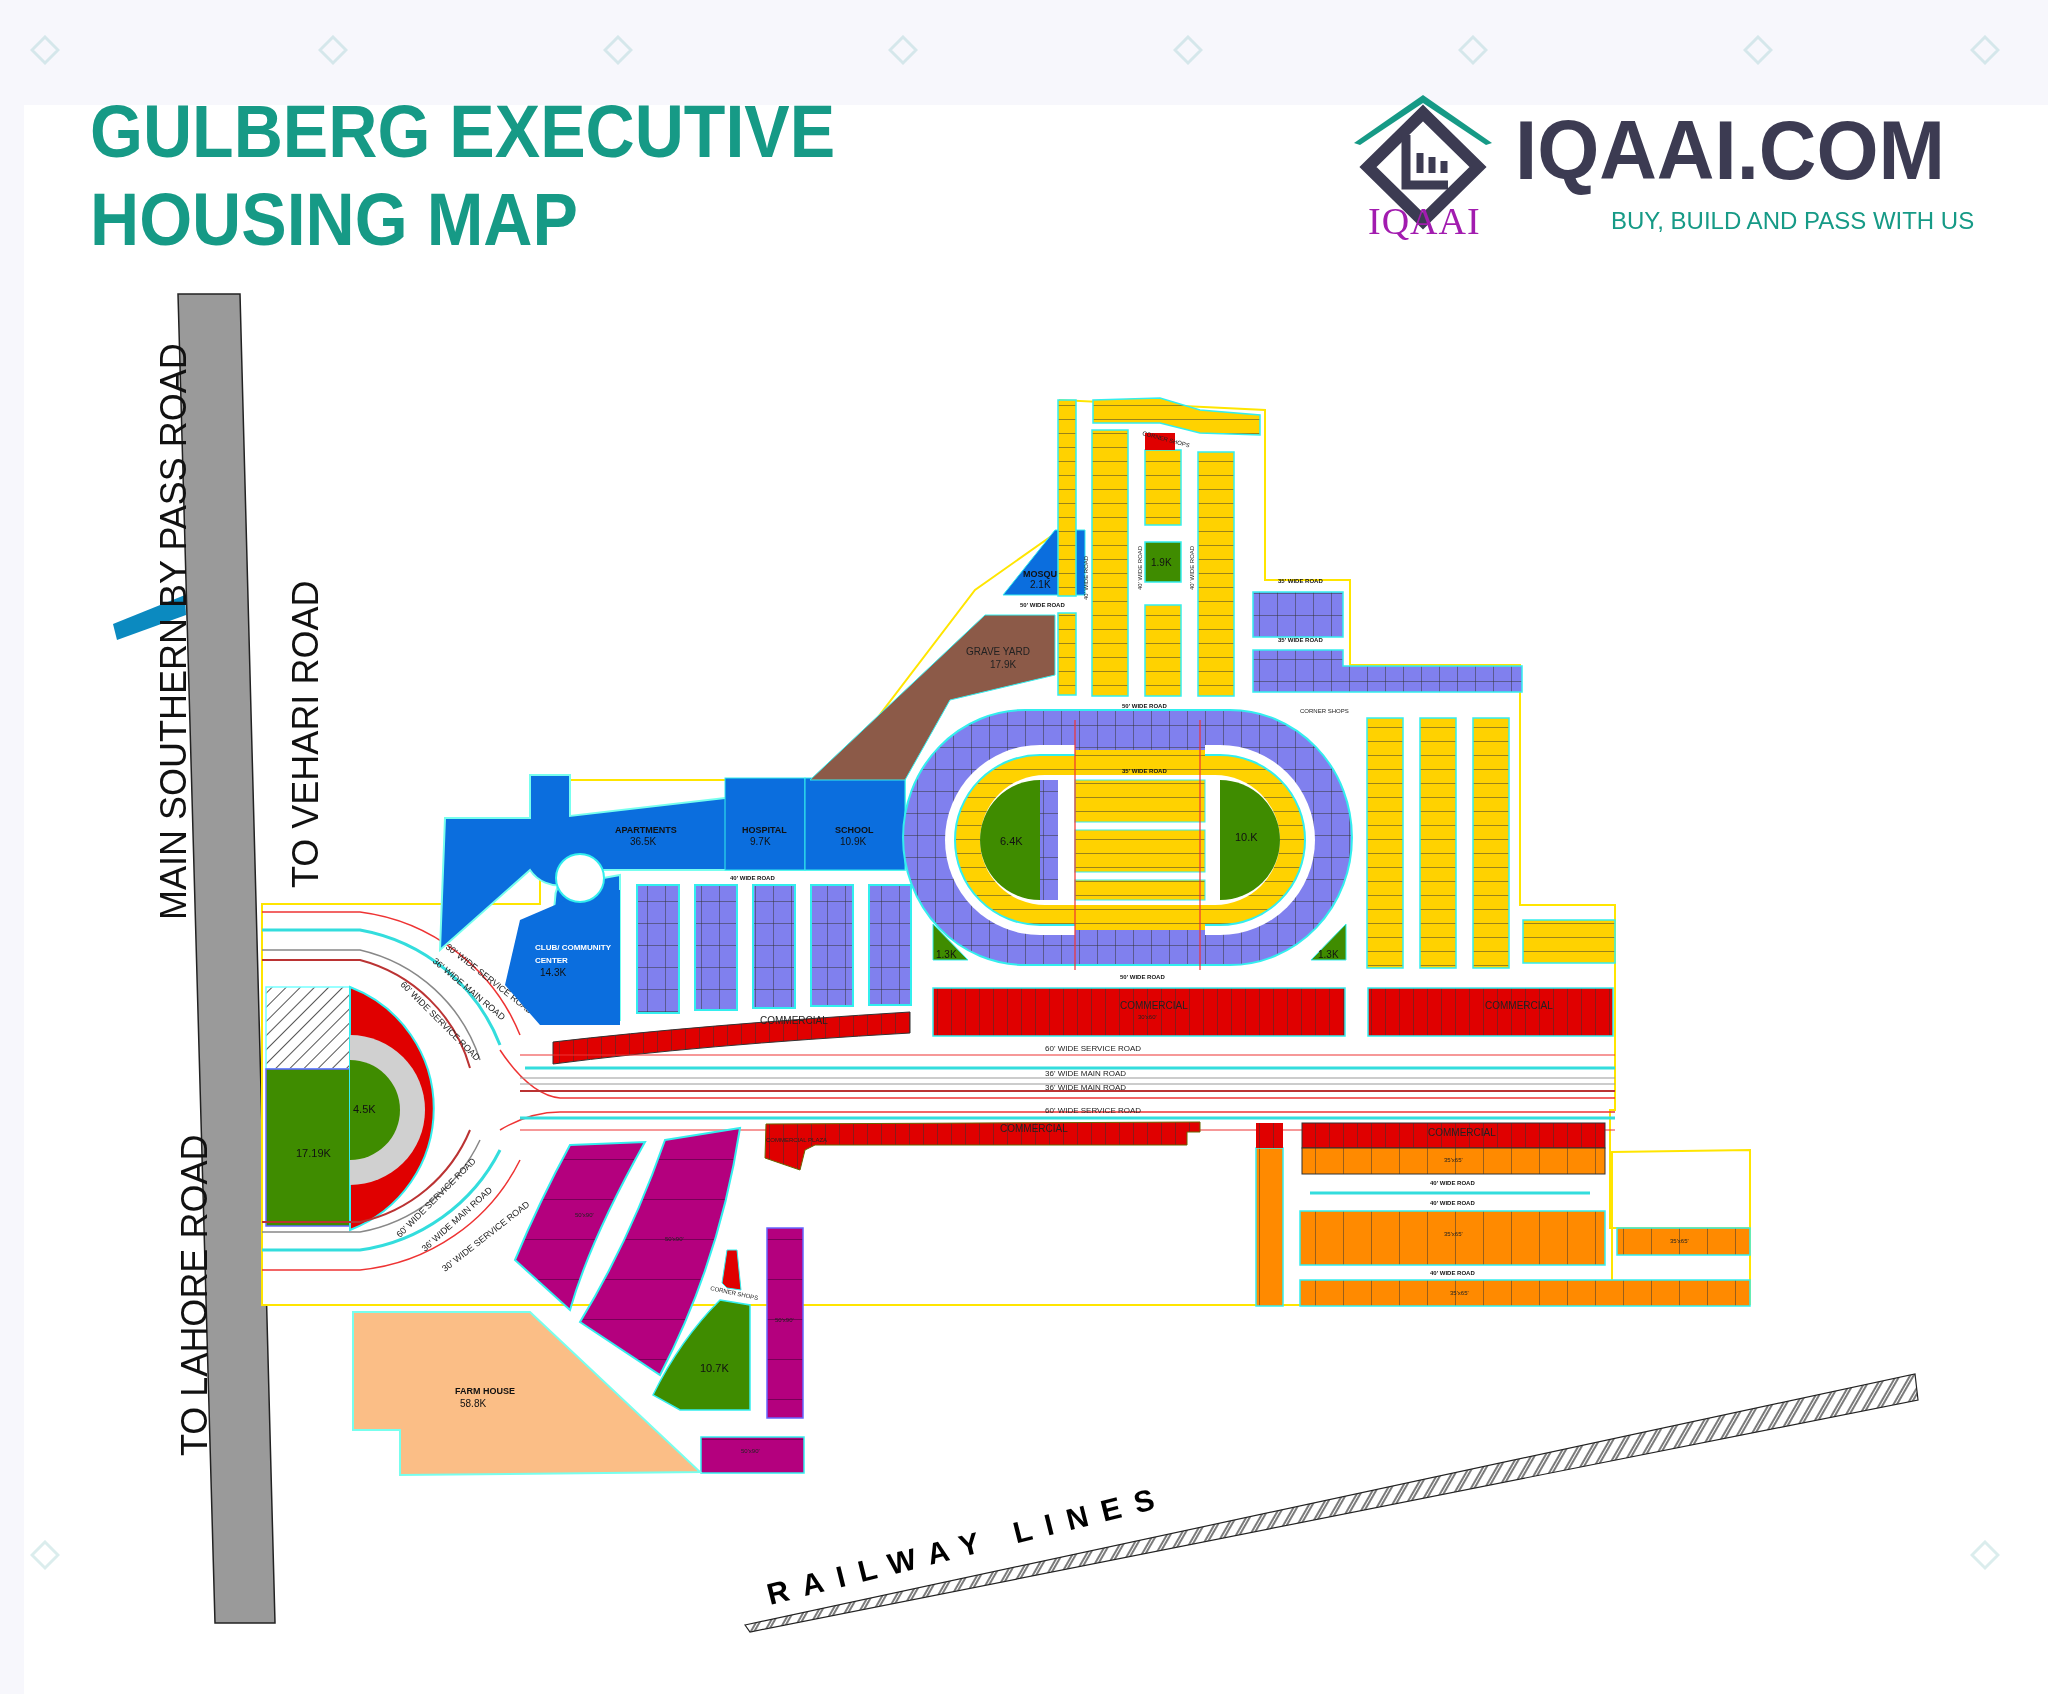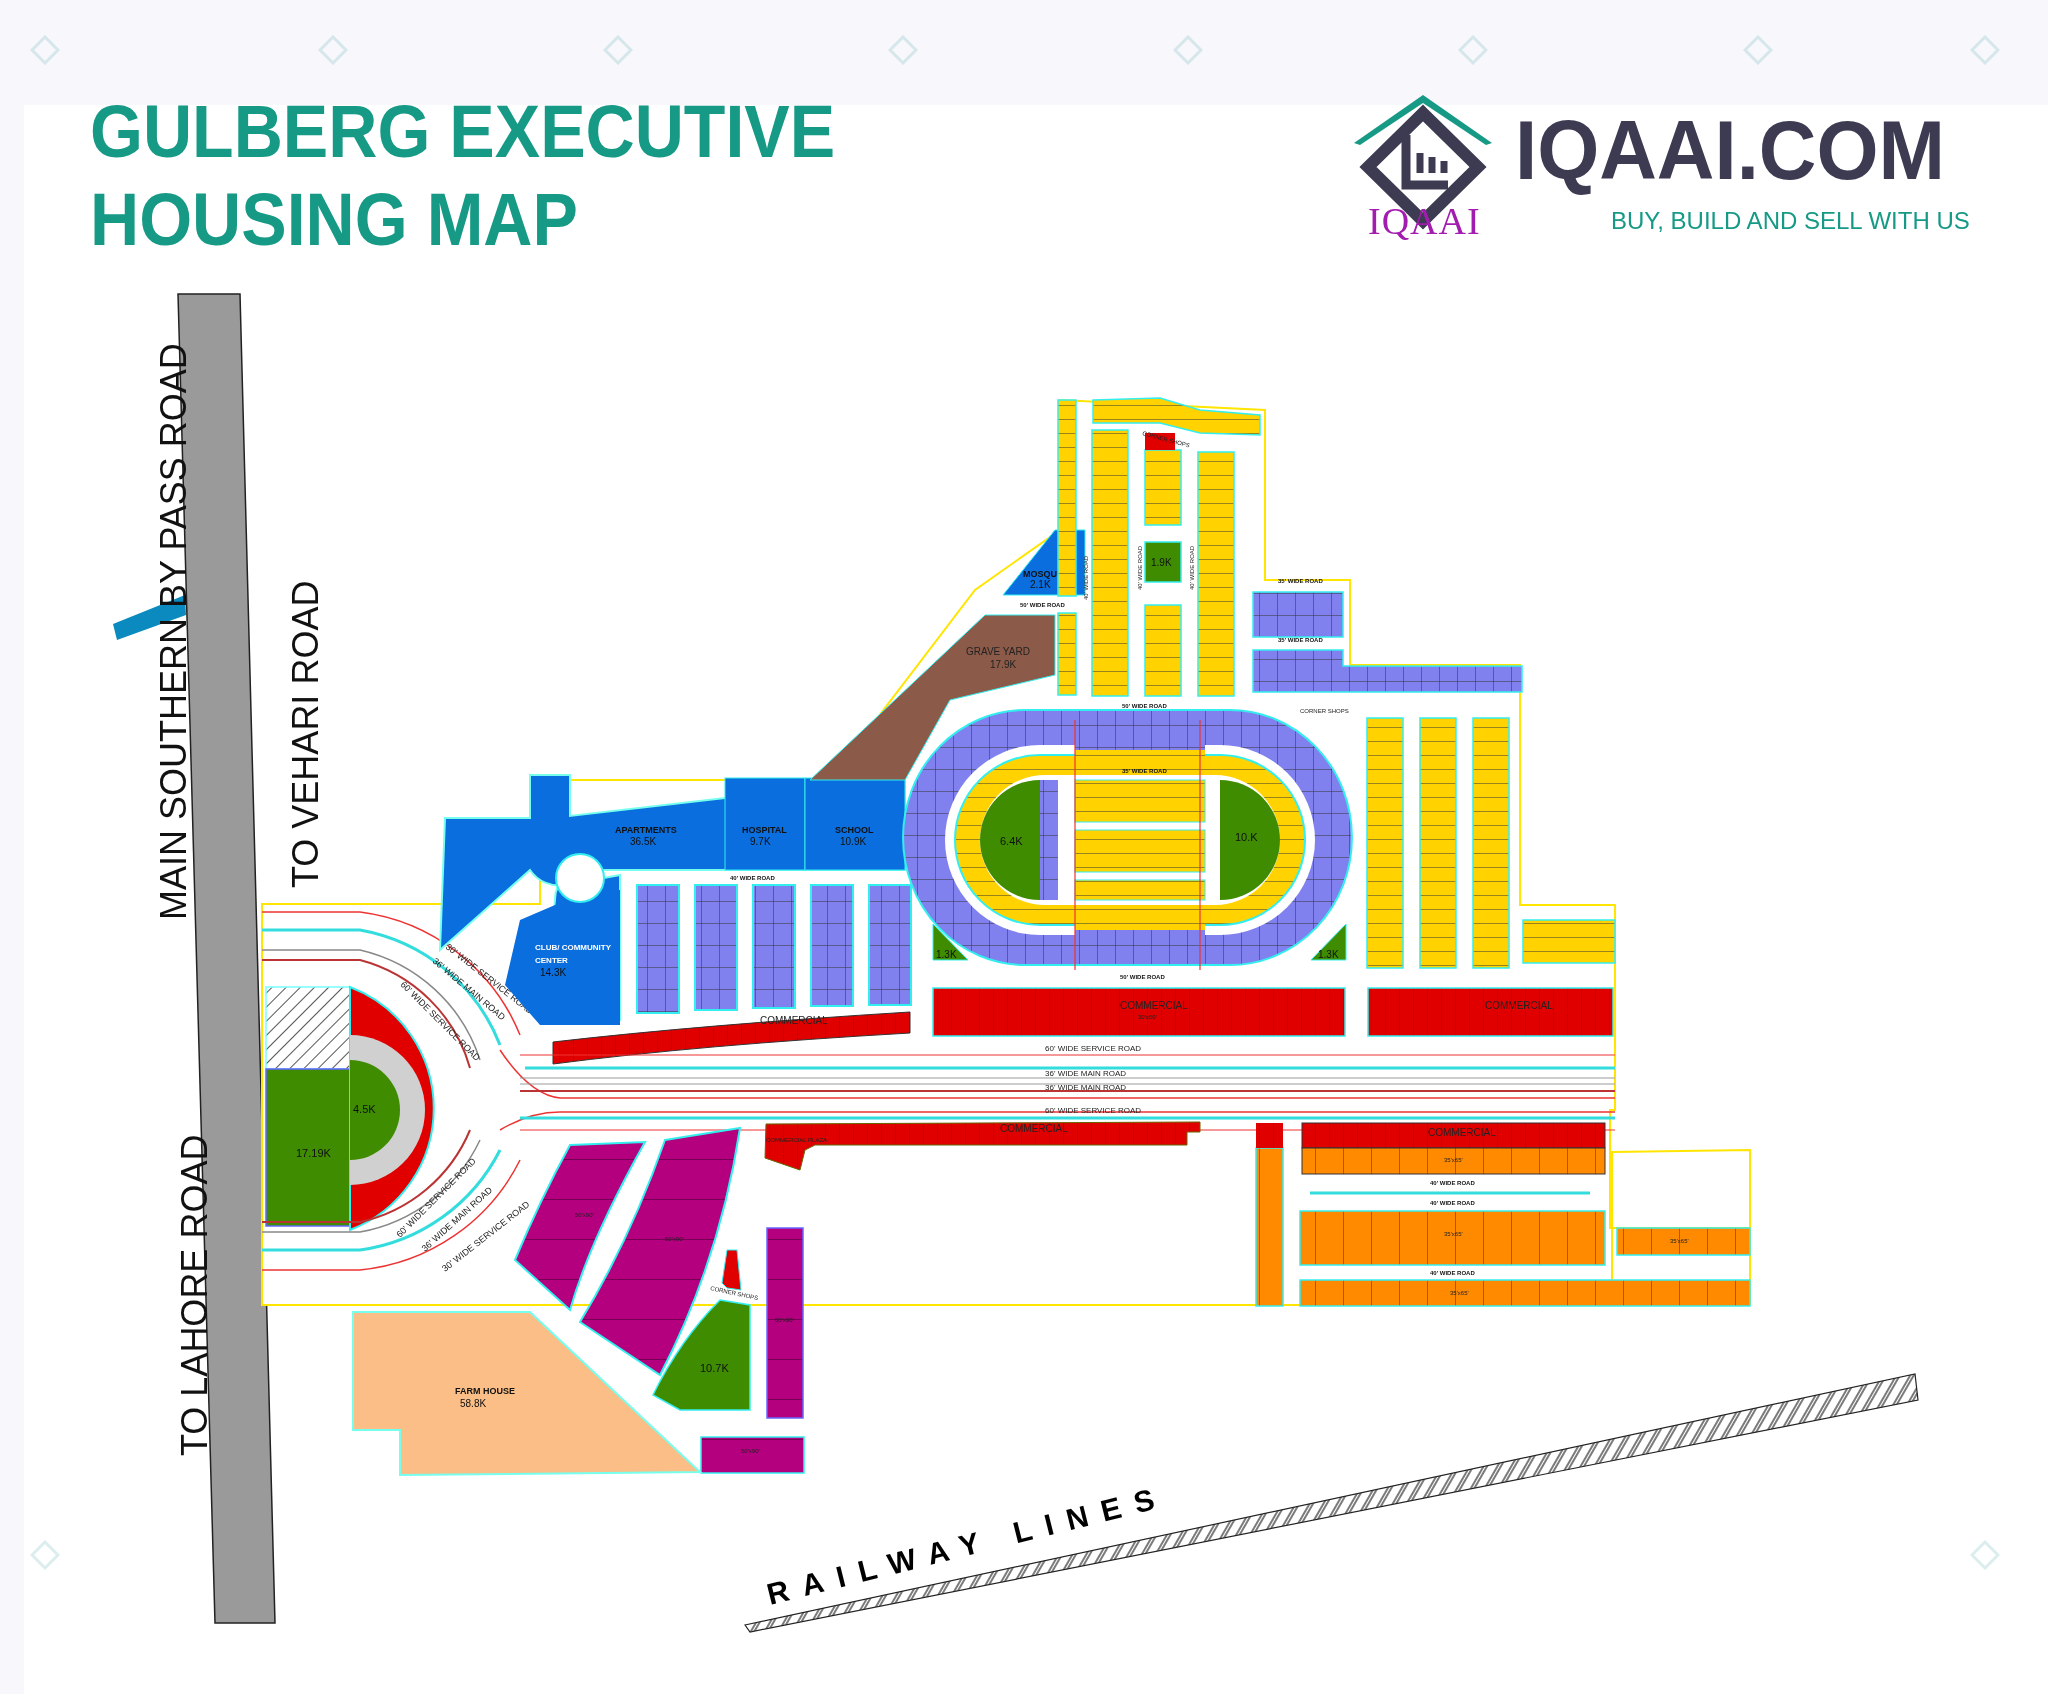--- a/index.html
+++ b/index.html
@@ -27,21 +27,21 @@
 
 <div class="brand">
   <svg class="logo" viewBox="0 0 150 170">
     <path d="M6 48 L75 0 L144 48 L138 50 L75 8 L12 50 Z" fill="#169a86"></path>
     <path d="M75 18 L130 72 L75 126 L20 72 Z" fill="none" stroke="#3c3b52" stroke-width="12"></path>
     <path d="M58 40 L58 90 L100 90" fill="none" stroke="#3c3b52" stroke-width="9"></path>
     <path d="M72 58 L72 78 M84 62 L84 78 M96 66 L96 78" stroke="#3c3b52" stroke-width="7"></path>
   </svg>
   <div class="logo-word">IQAAI</div>
   <div class="site">IQAAI.COM</div>
-  <div class="tag">BUY, BUILD AND SELL WITH US</div>
+  <div class="tag">BUY, BUILD AND PASS WITH US</div>
 </div>
 
 <svg class="map" width="2048" height="1694" viewBox="0 0 2048 1694">
   <defs>
     <pattern id="hatch" width="10" height="10" patternUnits="userSpaceOnUse" patternTransform="rotate(45)">
       <rect width="10" height="10" fill="#fff"></rect>
       <line x1="0" y1="0" x2="0" y2="10" stroke="#555" stroke-width="2"></line>
     </pattern>
     <pattern id="rail" width="12" height="30" patternUnits="userSpaceOnUse" patternTransform="rotate(30)">
       <rect width="12" height="30" fill="#fff"></rect>

